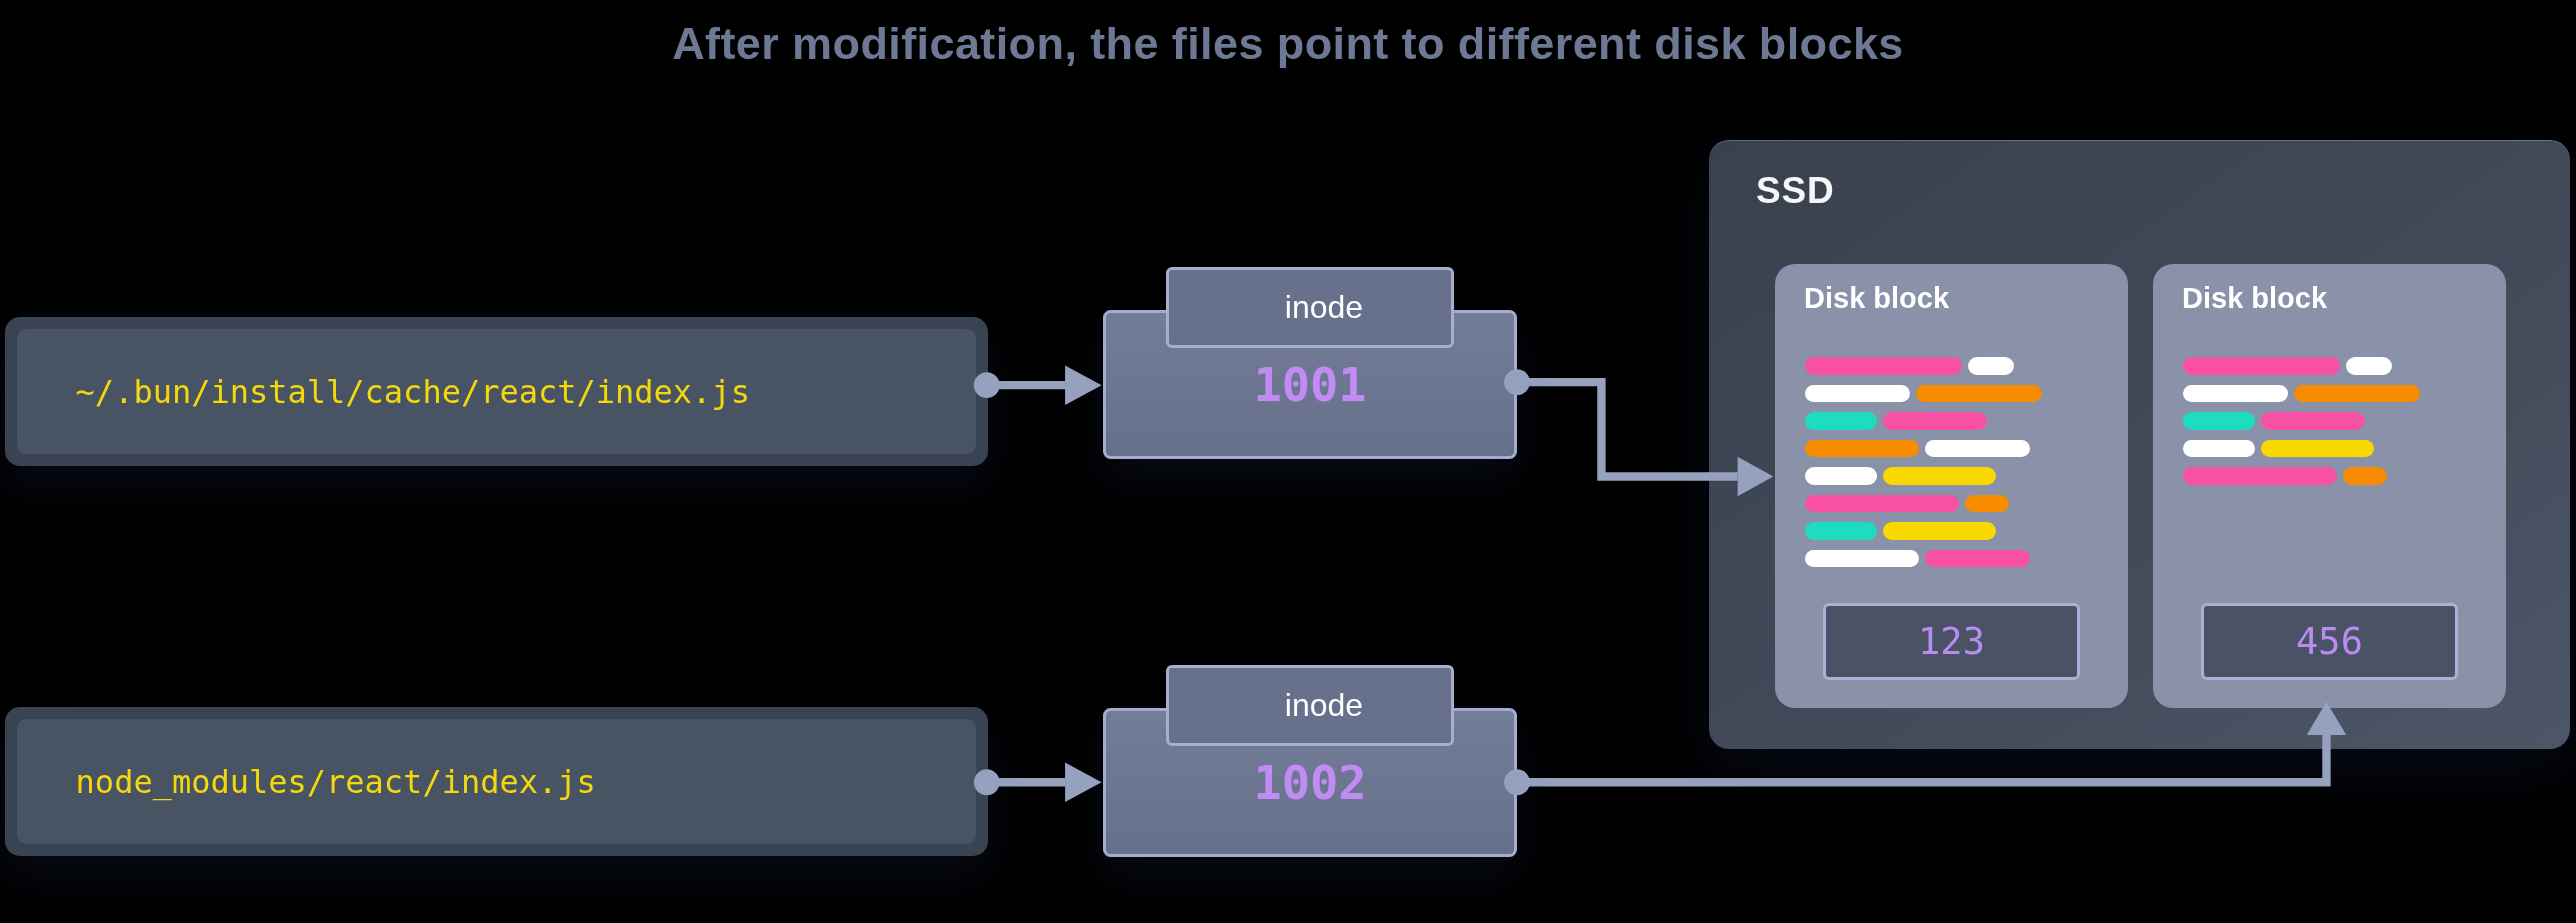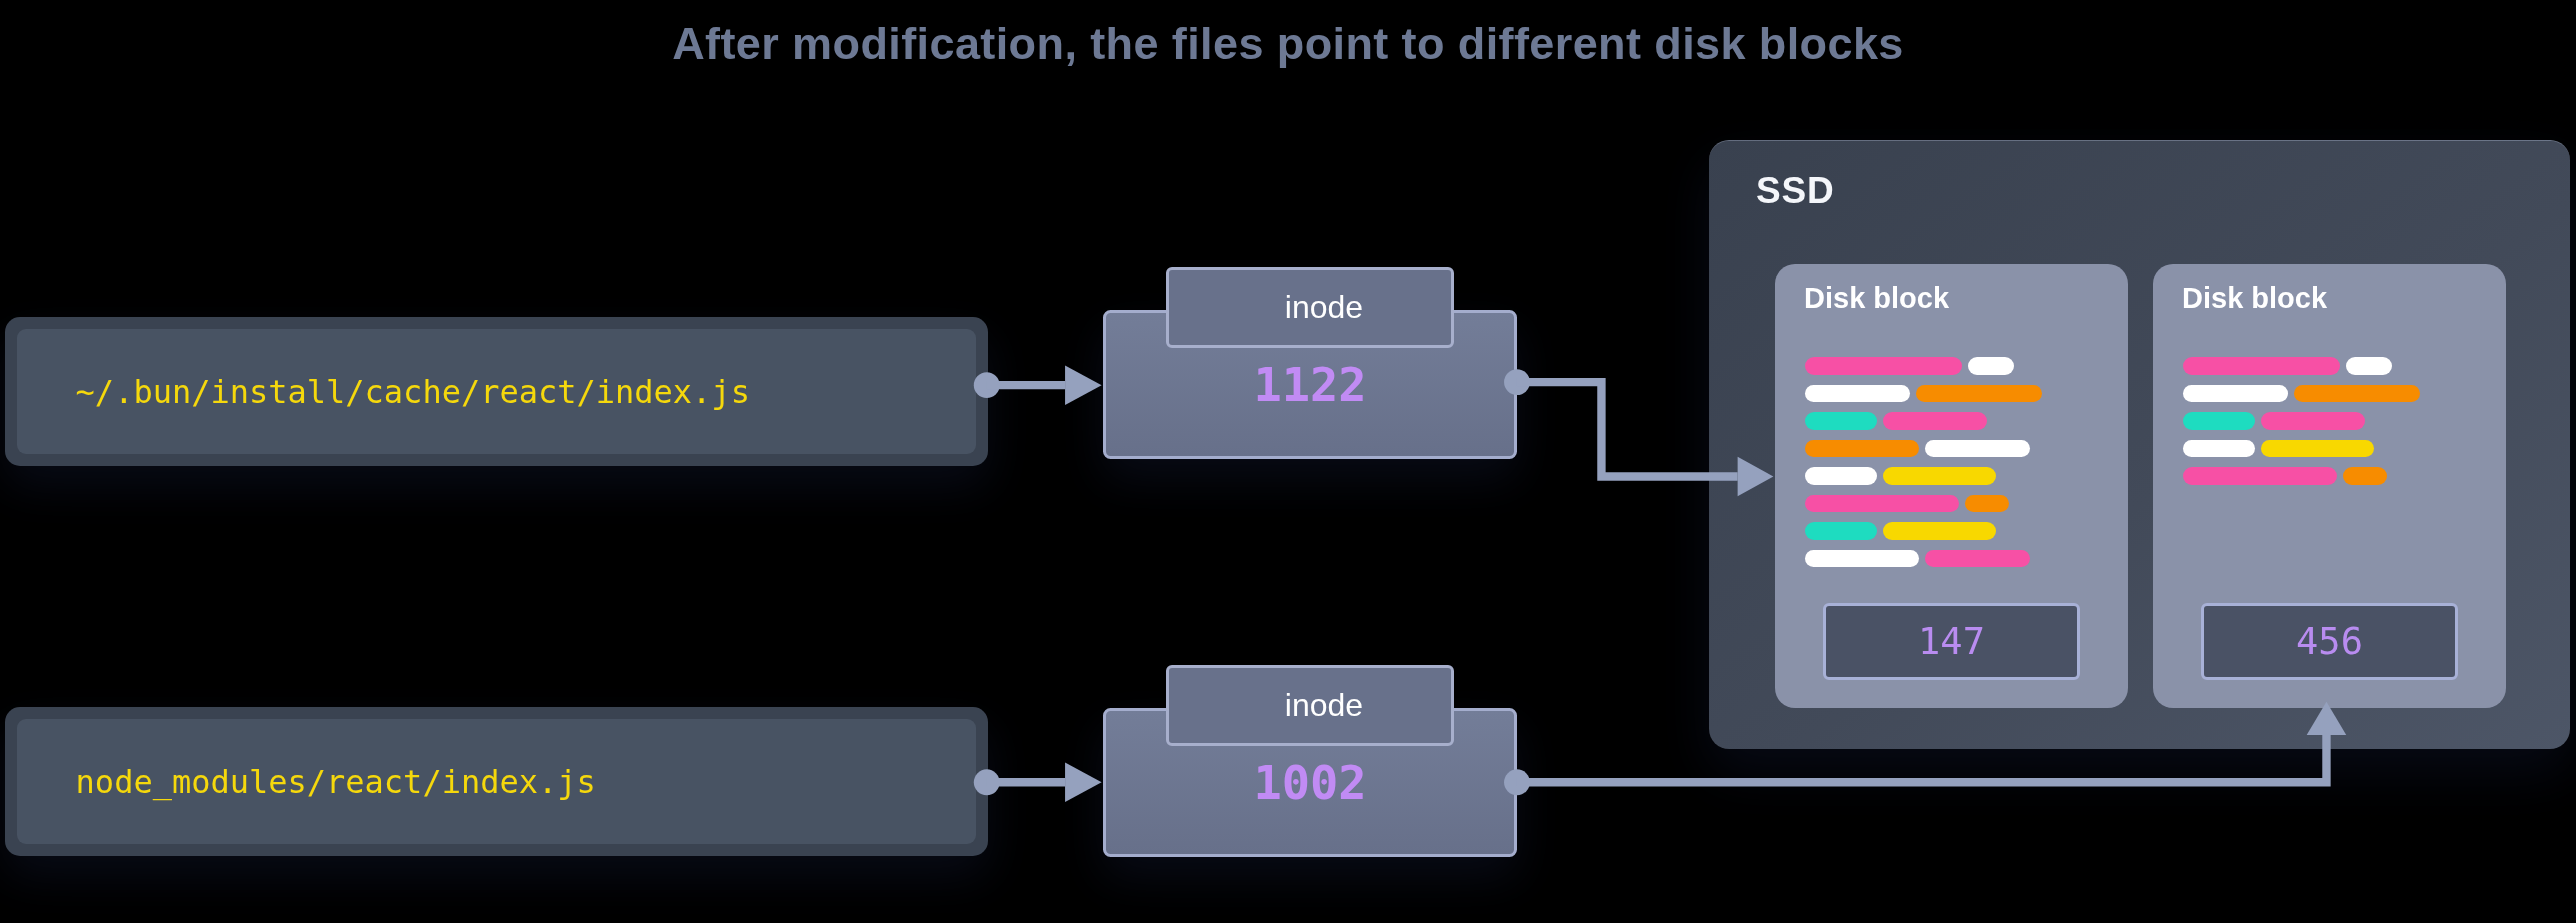--- a/index.html
+++ b/index.html
@@ -93,21 +93,21 @@
   <div class="file-card" style="top:317px;">
     <div class="file-inner">~/.bun/install/cache/react/index.js</div>
   </div>
 
   <div class="file-card" style="top:707px;">
     <div class="file-inner">node_modules/react/index.js</div>
   </div>
 
   <div class="inode-box" style="top:310px;">
     <div class="inode-tab">inode</div>
-    <div class="inode-number">1122</div>
+    <div class="inode-number">1001</div>
   </div>
 
   <div class="inode-box" style="top:708px;">
     <div class="inode-tab">inode</div>
     <div class="inode-number">1002</div>
   </div>
 
   <div class="ssd">
     <div class="ssd-label">SSD</div>
 
@@ -140,21 +140,21 @@
           </div>
           <div class="pill-row">
             <div class="pill" style="width: 72px; background: rgb(30, 220, 192);"></div>
             <div class="pill" style="width: 113px; background: rgb(248, 216, 0);"></div>
           </div>
           <div class="pill-row">
             <div class="pill" style="width: 114px; background: rgb(255, 255, 255);"></div>
             <div class="pill" style="width: 105px; background: rgb(247, 80, 165);"></div>
           </div>
         </div>
-      <div class="badge">147</div>
+      <div class="badge">123</div>
     </div>
 
     <div class="disk-card second">
       <div class="disk-label">Disk block</div>
       <div class="pills">
           <div class="pill-row">
             <div class="pill" style="width: 157px; background: rgb(247, 80, 165);"></div>
             <div class="pill" style="width: 46px; background: rgb(255, 255, 255);"></div>
           </div>
           <div class="pill-row">

